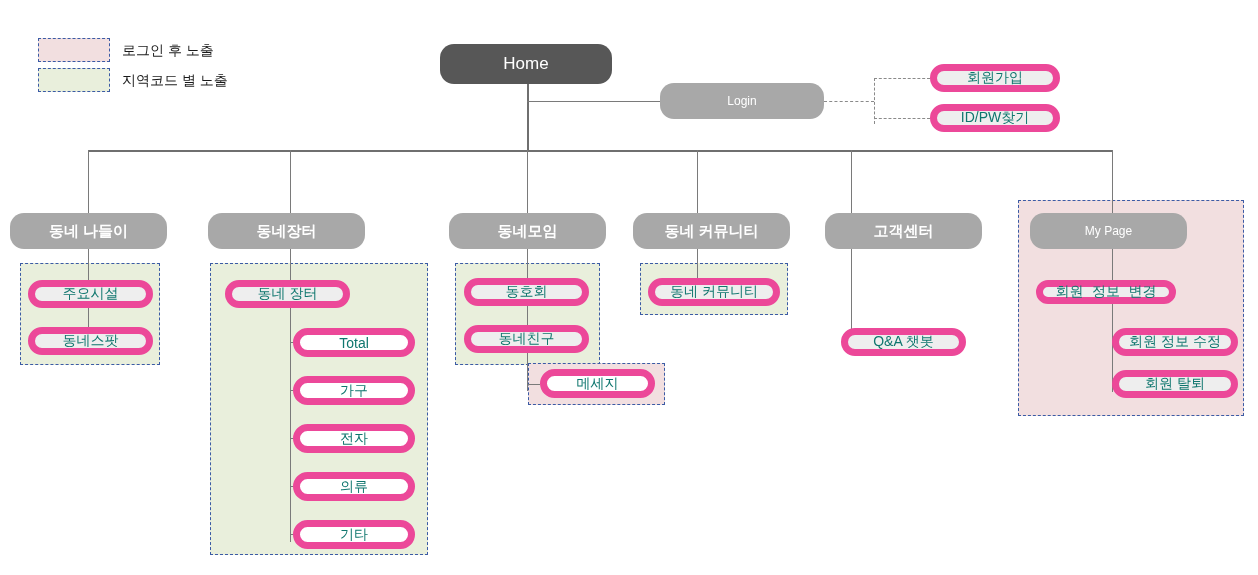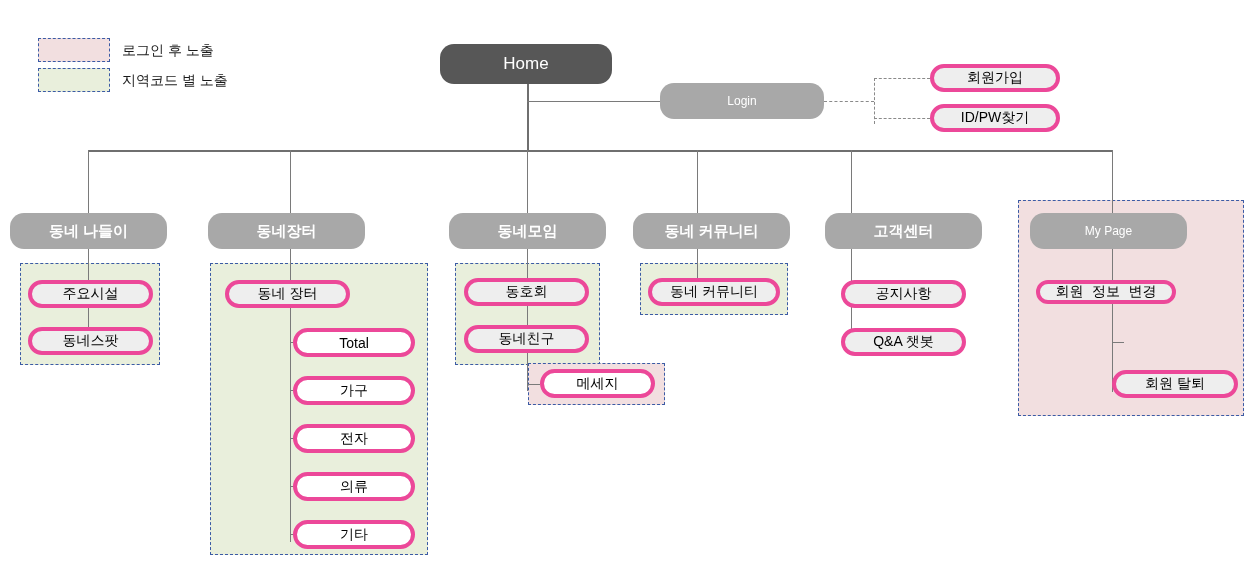--- a/index.html
+++ b/index.html
@@ -18,21 +18,21 @@
   .group{position:absolute;box-sizing:border-box;border:1px dashed #3b5ba5;}
   .group.green{background:#e9efdc;}
   .group.pink{background:#f2dfe0;}
 
   
   .node{position:absolute;box-sizing:border-box;display:flex;align-items:center;
         justify-content:center;text-align:center;}
   .node.root{background:#575757;color:#ffffff;border-radius:14px;font-size:17px;}
   .node.sec{background:#a8a8a8;color:#ffffff;border-radius:14px;font-size:15px;font-weight:bold;}
   .node.sec.en{font-weight:normal;font-size:12px;}
-  .node.pill{background:#eeeeee;color:#000000;border:4px solid #ec4899;border-radius:999px;font-size:14px;}
+  .node.pill{background:#eeeeee;color:#0f766e;border:7px solid #ec4899;border-radius:999px;font-size:14px;}
   .node.pill.white{background:#ffffff;}
 
   
   .swatch{position:absolute;box-sizing:border-box;border:1px dashed #3b5ba5;}
   .sw-pink{background:#f2dfe0;}
   .sw-green{background:#e9efdc;}
   .legend-label{position:absolute;font-size:14px;color:#1a1a1a;white-space:nowrap;}
 </style>
 </head>
 <body>
@@ -111,20 +111,20 @@
 
   <div class="node sec" style="left:449px;top:213px;width:157px;height:36px;">동네모임</div>
   <div class="node pill" style="left:464px;top:325px;width:125px;height:28px;">동네친구</div>
   <div class="node pill" style="left:464px;top:278px;width:125px;height:28px;">동호회</div>
   <div class="node pill white" style="left:540px;top:369px;width:115px;height:29px;">메세지</div>
 
   <div class="node sec" style="left:633px;top:213px;width:157px;height:36px;">동네 커뮤니티</div>
   <div class="node pill" style="left:648px;top:278px;width:132px;height:28px;">동네 커뮤니티</div>
 
   <div class="node sec" style="left:825px;top:213px;width:157px;height:36px;">고객센터</div>
-  <div class="node pill" style="left:841px;top:280px;width:125px;height:28px;">공지사항</div>
   <div class="node pill" style="left:841px;top:328px;width:125px;height:28px;">Q&amp;A 챗봇</div>
 
   <div class="node sec en" style="left:1030px;top:213px;width:157px;height:36px;">My Page</div>
   <div class="node pill" style="left:1036px;top:280px;width:140px;height:24px;font-family:Liberation Mono, monospace;">회원 정보 변경</div>
+  <div class="node pill" style="left:1112px;top:328px;width:126px;height:28px;">회원 정보 수정</div>
   <div class="node pill" style="left:1112px;top:370px;width:126px;height:28px;">회원 탈퇴</div>
 
 </div>
 
 </body></html>

